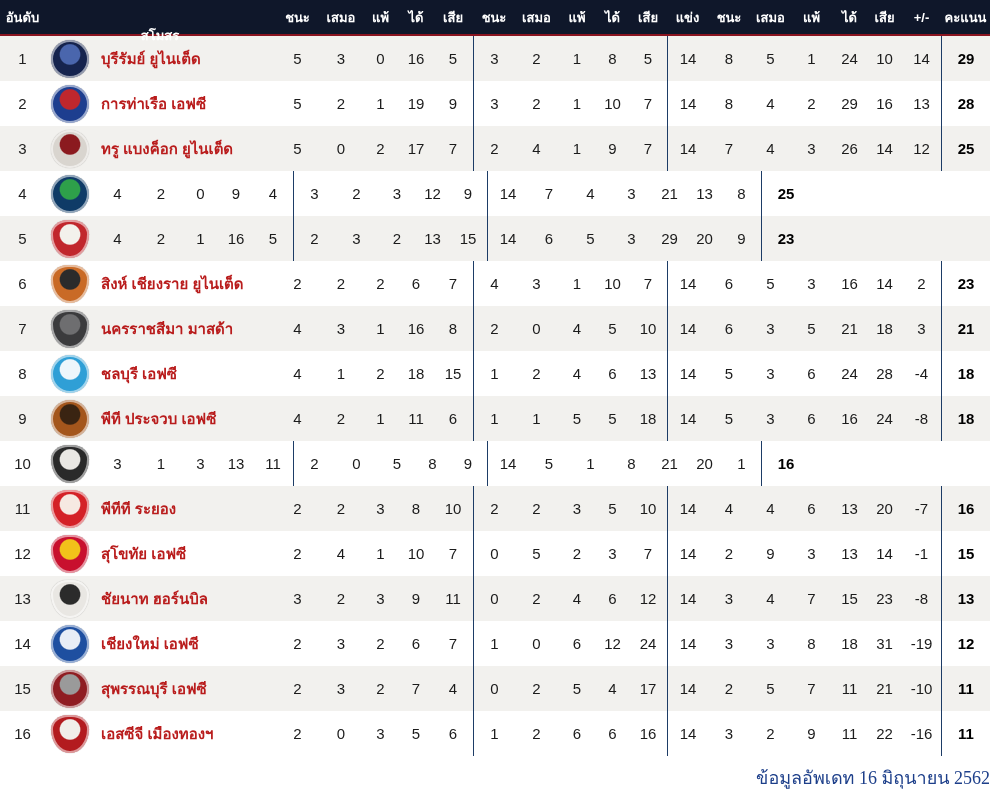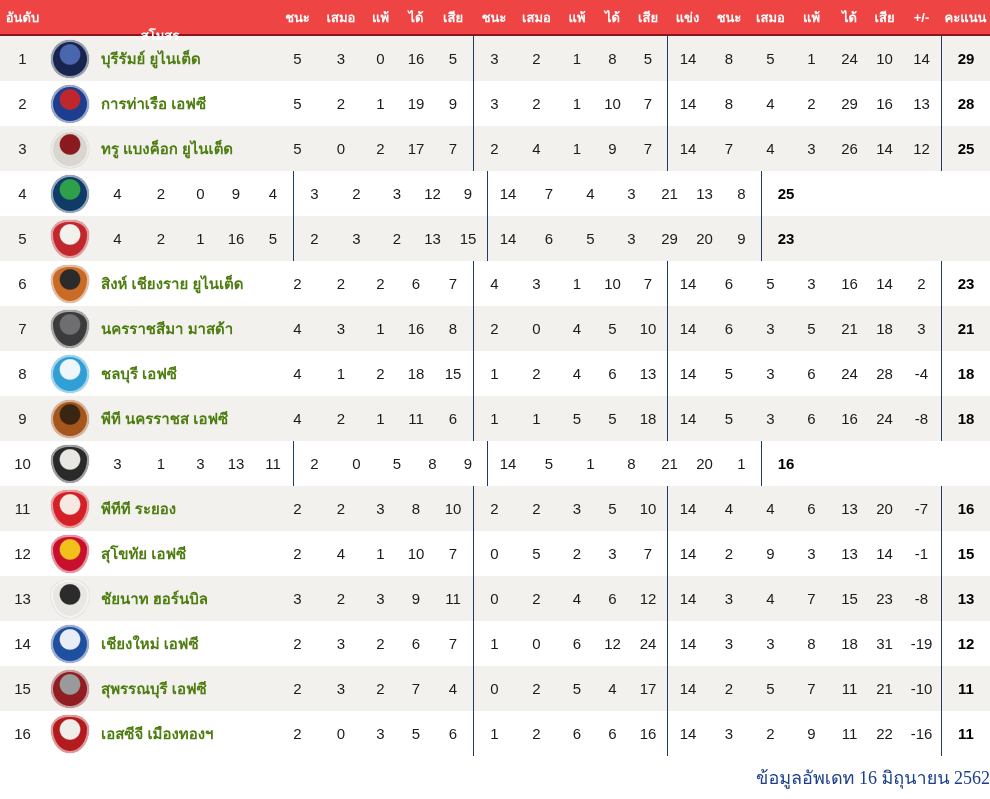--- a/index.html
+++ b/index.html
@@ -1,34 +1,34 @@
 <!DOCTYPE html>
 <html><head>
 <meta charset="utf-8">
 <style>
   html,body{margin:0;padding:0;background:#ffffff;}
   body{width:990px;height:799px;font-family:"Liberation Sans","DejaVu Sans",sans-serif;-webkit-font-smoothing:antialiased;}
   .table{width:990px;}
-  .hrow{display:flex;align-items:center;height:36px;background:#ef4444;border-bottom:2px solid #8a1420;box-sizing:border-box;}
+  .hrow{display:flex;align-items:center;height:36px;background:#0f172a;border-bottom:2px solid #8a1420;box-sizing:border-box;}
   .hrow .cell{color:#ffffff;font-weight:700;font-size:13px;text-align:center;box-sizing:border-box;}
   .row{display:flex;align-items:center;height:45px;box-sizing:border-box;}
   .row.odd{background:#f2f1ee;}
   .row.even{background:#ffffff;}
   .cell{flex:0 0 auto;text-align:center;box-sizing:border-box;}
   .col-rank{width:45px;}
   .col-clubhead{width:230px;margin-top:36px;}
   .col-logo{width:50px;display:flex;align-items:center;justify-content:center;}
   .col-name{width:180px;text-align:left;padding-left:6px;}
   .h1{width:45px}.h2{width:42px}.h3{width:37px}.h4{width:34px}.h5{width:40px}
   .a1{width:42px}.a2{width:43px}.a3{width:38px}.a4{width:33px}.a5{width:38px}
   .t1{width:41px}.t2{width:42px}.t3{width:41px}.t4{width:41px}.t5{width:35px}.t6{width:35px}.t7{width:39px}
   .col-pts{width:49px;}
   .row .cell{font-size:15px;color:#1b1b1b;}
   .row .col-rank{font-size:15px;color:#222;}
-  .row .col-name{font-weight:700;font-size:15px;color:#4d7c0f;}
+  .row .col-name{font-weight:700;font-size:15px;color:#b91c1c;}
   .row .col-pts{font-weight:700;color:#000;}
   .row .bl{border-left:1.5px solid #1d3c66;height:45px;display:flex;align-items:center;justify-content:center;}
   .badge{width:38px;height:38px;border-radius:50%;box-shadow:inset 0 0 0 2px rgba(255,255,255,.55), 0 0 1px rgba(0,0,0,.4);}
   .footer{height:43px;display:flex;align-items:center;justify-content:flex-end;}
   .footer span{font-family:"Liberation Serif","DejaVu Serif",serif;font-size:18px;color:#1d3f8a;}
 </style>
 </head>
 <body>
 
 <div class="table">
@@ -253,21 +253,21 @@
     <div class="cell t5">24</div>
     <div class="cell t6">28</div>
     <div class="cell t7">-4</div>
     <div class="cell col-pts bl">18</div>
   </div>
       <div class="row odd">
     <div class="cell col-rank">9</div>
     <div class="cell col-logo">
       <div class="badge" style="background: radial-gradient(circle at 50% 38%, rgb(58, 36, 18) 0px, rgb(58, 36, 18) 32%, rgb(164, 86, 28) 36%);"></div>
     </div>
-    <div class="cell col-name">พีที นครราชส เอฟซี</div>
+    <div class="cell col-name">พีที ประจวบ เอฟซี</div>
     <div class="cell h1">4</div>
     <div class="cell h2">2</div>
     <div class="cell h3">1</div>
     <div class="cell h4">11</div>
     <div class="cell h5">6</div>
     <div class="cell a1 bl">1</div>
     <div class="cell a2">1</div>
     <div class="cell a3">5</div>
     <div class="cell a4">5</div>
     <div class="cell a5">18</div>

